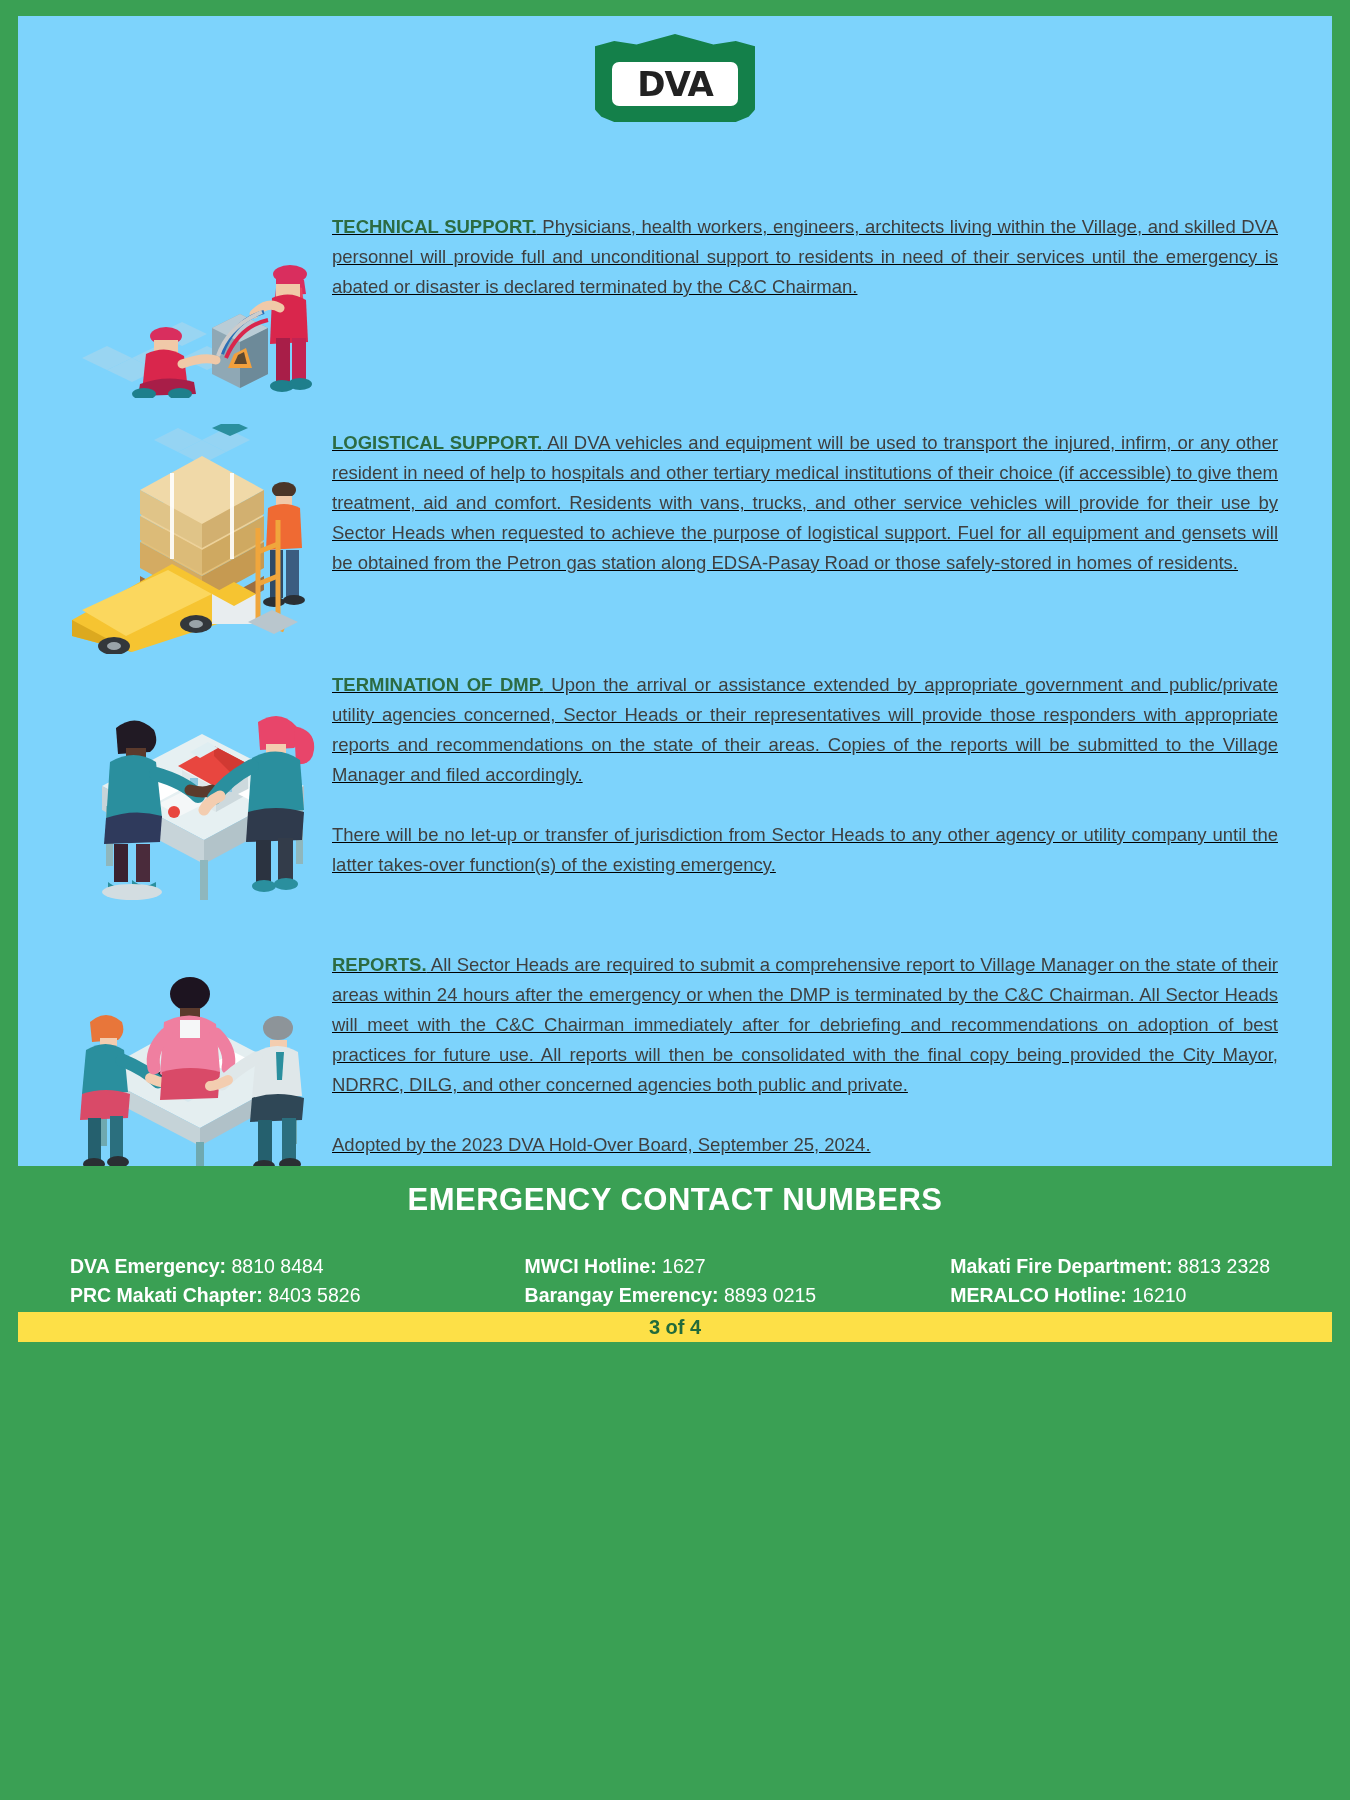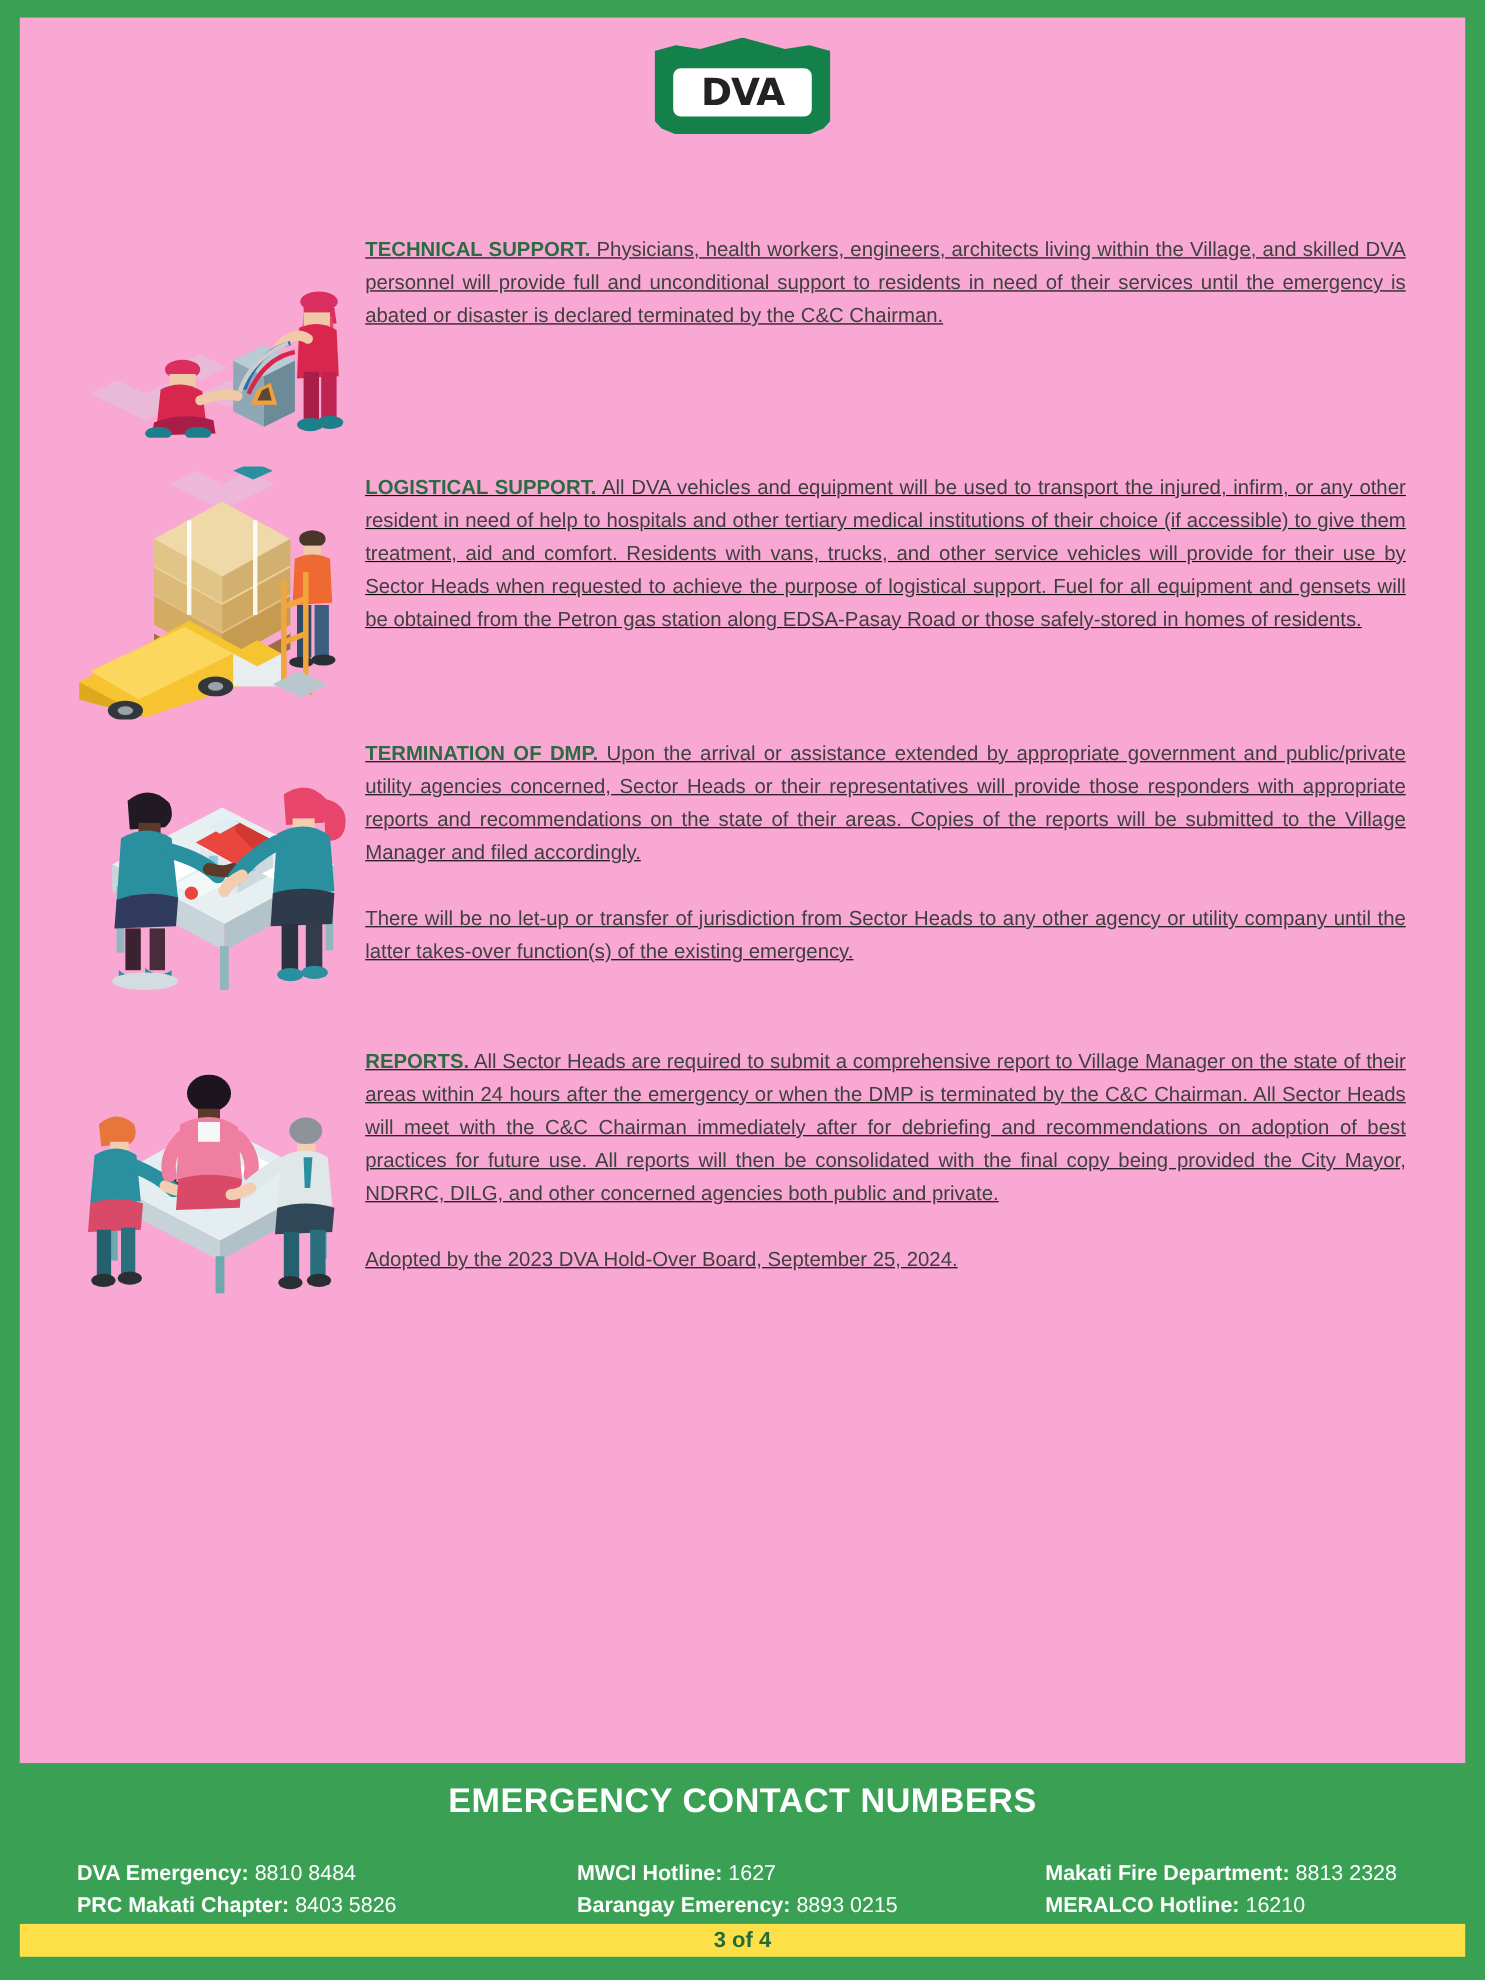--- a/index.html
+++ b/index.html
@@ -16,22 +16,22 @@
     position: relative;
     width: 1350px;
     height: 1800px;
     background: #3aa054;
     padding: 16px 18px 0 18px;
   }
 
   .sheet {
     position: relative;
     width: 100%;
-    height: 1587px;
-    background: #f9a8d4;
+    height: 1150px;
+    background: #7dd3fc;
     overflow: hidden;
   }
 
   
   .logo-wrap {
     width: 100%;
     display: flex;
     justify-content: center;
     padding-top: 18px;
   }

